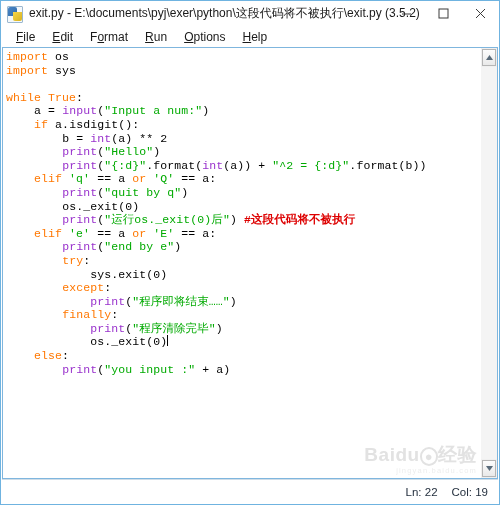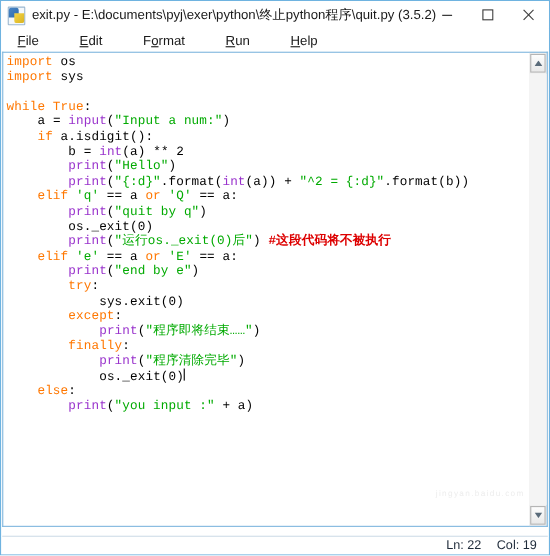--- a/index.html
+++ b/index.html
@@ -84,21 +84,20 @@
   .win-btn svg { display: block; }
 
   
   .menubar {
     height: 21px;
     background: #ffffff;
     display: flex;
     align-items: center;
     padding-left: 7px;
     box-sizing: border-box;
-    gap: 20px;
   }
   .menu-item {
     font-size: 12px;
     color: #1a1a1a;
     padding: 2px 9px 2px 8px;
     white-space: nowrap;
     line-height: 14px;
   }
   .menu-item u { text-decoration: underline; }
 
@@ -210,21 +209,21 @@
     text-align: right;
     white-space: nowrap;
   }
 
   
   .statusbar {
     position: absolute;
     left: 1px;
     right: 1px;
     bottom: 1px;
-    height: 16px;
+    height: 24px;
     background: #ffffff;
     border-top: 1px solid #cfdde8;
     display: flex;
     align-items: center;
     justify-content: flex-end;
     box-sizing: border-box;
     padding-right: 10px;
   }
   .status-cell {
     font-size: 11.5px;
@@ -237,21 +236,21 @@
 <body>
 
 <div id="app">
 
   <div class="titlebar">
     <span class="app-icon">
       <span class="pg-doc"></span>
       <span class="pg-blue"></span>
       <span class="pg-yellow"></span>
     </span>
-    <span class="title-text">exit.py - E:\documents\pyj\exer\python\终止python程序\quit.py (3.5.2)</span>
+    <span class="title-text">exit.py - E:\documents\pyj\exer\python\这段代码将不被执行\exit.py (3.5.2)</span>
     <div class="win-buttons">
       <div class="win-btn">
         <svg width="11" height="11" viewBox="0 0 11 11">
             <line x1="1" y1="6" x2="10" y2="6" stroke="#3b3b3b" stroke-width="1"></line>
           </svg>
       </div>
       <div class="win-btn">
         <svg width="11" height="11" viewBox="0 0 11 11">
             <rect x="1" y="1" width="9" height="9" fill="none" stroke="#3b3b3b" stroke-width="1"></rect>
           </svg>
@@ -263,20 +262,21 @@
           </svg>
       </div>
     </div>
   </div>
 
   <div class="menubar">
     <div class="menu-item"><u>F</u>ile</div>
     <div class="menu-item"><u>E</u>dit</div>
     <div class="menu-item">F<u>o</u>rmat</div>
     <div class="menu-item"><u>R</u>un</div>
+    <div class="menu-item"><u>O</u>ptions</div>
     <div class="menu-item"><u>H</u>elp</div>
   </div>
 
   <div class="editor-wrap">
     <div class="editor-frame">
       <div class="code" id="code-surface"><span class="ln"><span class="kw">import</span><span class="pl"> </span><span class="pl">os</span></span><span class="ln"><span class="kw">import</span><span class="pl"> </span><span class="pl">sys</span></span><span class="ln">&nbsp;</span><span class="ln"><span class="kw">while</span><span class="pl"> </span><span class="kw">True</span><span class="pl">:</span></span><span class="ln"><span class="pl"> </span><span class="pl"> </span><span class="pl"> </span><span class="pl"> </span><span class="pl">a</span><span class="pl"> </span><span class="pl">=</span><span class="pl"> </span><span class="bi">input</span><span class="pl">(</span><span class="str">"Input a num:"</span><span class="pl">)</span></span><span class="ln"><span class="pl"> </span><span class="pl"> </span><span class="pl"> </span><span class="pl"> </span><span class="kw">if</span><span class="pl"> </span><span class="pl">a</span><span class="pl">.</span><span class="pl">isdigit</span><span class="pl">(</span><span class="pl">)</span><span class="pl">:</span></span><span class="ln"><span class="pl"> </span><span class="pl"> </span><span class="pl"> </span><span class="pl"> </span><span class="pl"> </span><span class="pl"> </span><span class="pl"> </span><span class="pl"> </span><span class="pl">b</span><span class="pl"> </span><span class="pl">=</span><span class="pl"> </span><span class="bi">int</span><span class="pl">(</span><span class="pl">a</span><span class="pl">)</span><span class="pl"> </span><span class="pl">*</span><span class="pl">*</span><span class="pl"> </span><span class="pl">2</span></span><span class="ln"><span class="pl"> </span><span class="pl"> </span><span class="pl"> </span><span class="pl"> </span><span class="pl"> </span><span class="pl"> </span><span class="pl"> </span><span class="pl"> </span><span class="bi">print</span><span class="pl">(</span><span class="str">"Hello"</span><span class="pl">)</span></span><span class="ln"><span class="pl"> </span><span class="pl"> </span><span class="pl"> </span><span class="pl"> </span><span class="pl"> </span><span class="pl"> </span><span class="pl"> </span><span class="pl"> </span><span class="bi">print</span><span class="pl">(</span><span class="str">"{:d}"</span><span class="pl">.</span><span class="pl">format</span><span class="pl">(</span><span class="bi">int</span><span class="pl">(</span><span class="pl">a</span><span class="pl">)</span><span class="pl">)</span><span class="pl"> </span><span class="pl">+</span><span class="pl"> </span><span class="str">"^2 = {:d}"</span><span class="pl">.</span><span class="pl">format</span><span class="pl">(</span><span class="pl">b</span><span class="pl">)</span><span class="pl">)</span></span><span class="ln"><span class="pl"> </span><span class="pl"> </span><span class="pl"> </span><span class="pl"> </span><span class="kw">elif</span><span class="pl"> </span><span class="str">'q'</span><span class="pl"> </span><span class="pl">=</span><span class="pl">=</span><span class="pl"> </span><span class="pl">a</span><span class="pl"> </span><span class="kw">or</span><span class="pl"> </span><span class="str">'Q'</span><span class="pl"> </span><span class="pl">=</span><span class="pl">=</span><span class="pl"> </span><span class="pl">a</span><span class="pl">:</span></span><span class="ln"><span class="pl"> </span><span class="pl"> </span><span class="pl"> </span><span class="pl"> </span><span class="pl"> </span><span class="pl"> </span><span class="pl"> </span><span class="pl"> </span><span class="bi">print</span><span class="pl">(</span><span class="str">"quit by q"</span><span class="pl">)</span></span><span class="ln"><span class="pl"> </span><span class="pl"> </span><span class="pl"> </span><span class="pl"> </span><span class="pl"> </span><span class="pl"> </span><span class="pl"> </span><span class="pl"> </span><span class="pl">os</span><span class="pl">.</span><span class="pl">_exit</span><span class="pl">(</span><span class="pl">0</span><span class="pl">)</span></span><span class="ln"><span class="pl"> </span><span class="pl"> </span><span class="pl"> </span><span class="pl"> </span><span class="pl"> </span><span class="pl"> </span><span class="pl"> </span><span class="pl"> </span><span class="bi">print</span><span class="pl">(</span><span class="str">"运行os._exit(0)后"</span><span class="pl">)</span><span class="pl"> </span><span class="cmt">#这段代码将不被执行</span></span><span class="ln"><span class="pl"> </span><span class="pl"> </span><span class="pl"> </span><span class="pl"> </span><span class="kw">elif</span><span class="pl"> </span><span class="str">'e'</span><span class="pl"> </span><span class="pl">=</span><span class="pl">=</span><span class="pl"> </span><span class="pl">a</span><span class="pl"> </span><span class="kw">or</span><span class="pl"> </span><span class="str">'E'</span><span class="pl"> </span><span class="pl">=</span><span class="pl">=</span><span class="pl"> </span><span class="pl">a</span><span class="pl">:</span></span><span class="ln"><span class="pl"> </span><span class="pl"> </span><span class="pl"> </span><span class="pl"> </span><span class="pl"> </span><span class="pl"> </span><span class="pl"> </span><span class="pl"> </span><span class="bi">print</span><span class="pl">(</span><span class="str">"end by e"</span><span class="pl">)</span></span><span class="ln"><span class="pl"> </span><span class="pl"> </span><span class="pl"> </span><span class="pl"> </span><span class="pl"> </span><span class="pl"> </span><span class="pl"> </span><span class="pl"> </span><span class="kw">try</span><span class="pl">:</span></span><span class="ln"><span class="pl"> </span><span class="pl"> </span><span class="pl"> </span><span class="pl"> </span><span class="pl"> </span><span class="pl"> </span><span class="pl"> </span><span class="pl"> </span><span class="pl"> </span><span class="pl"> </span><span class="pl"> </span><span class="pl"> </span><span class="pl">sys</span><span class="pl">.</span><span class="pl">exit</span><span class="pl">(</span><span class="pl">0</span><span class="pl">)</span></span><span class="ln"><span class="pl"> </span><span class="pl"> </span><span class="pl"> </span><span class="pl"> </span><span class="pl"> </span><span class="pl"> </span><span class="pl"> </span><span class="pl"> </span><span class="kw">except</span><span class="pl">:</span></span><span class="ln"><span class="pl"> </span><span class="pl"> </span><span class="pl"> </span><span class="pl"> </span><span class="pl"> </span><span class="pl"> </span><span class="pl"> </span><span class="pl"> </span><span class="pl"> </span><span class="pl"> </span><span class="pl"> </span><span class="pl"> </span><span class="bi">print</span><span class="pl">(</span><span class="str">"程序即将结束……"</span><span class="pl">)</span></span><span class="ln"><span class="pl"> </span><span class="pl"> </span><span class="pl"> </span><span class="pl"> </span><span class="pl"> </span><span class="pl"> </span><span class="pl"> </span><span class="pl"> </span><span class="kw">finally</span><span class="pl">:</span></span><span class="ln"><span class="pl"> </span><span class="pl"> </span><span class="pl"> </span><span class="pl"> </span><span class="pl"> </span><span class="pl"> </span><span class="pl"> </span><span class="pl"> </span><span class="pl"> </span><span class="pl"> </span><span class="pl"> </span><span class="pl"> </span><span class="bi">print</span><span class="pl">(</span><span class="str">"程序清除完毕"</span><span class="pl">)</span></span><span class="ln"><span class="pl"> </span><span class="pl"> </span><span class="pl"> </span><span class="pl"> </span><span class="pl"> </span><span class="pl"> </span><span class="pl"> </span><span class="pl"> </span><span class="pl"> </span><span class="pl"> </span><span class="pl"> </span><span class="pl"> </span><span class="pl">os</span><span class="pl">.</span><span class="pl">_exit</span><span class="pl">(</span><span class="pl">0</span><span class="pl">)</span><span class="caret"></span></span><span class="ln"><span class="pl"> </span><span class="pl"> </span><span class="pl"> </span><span class="pl"> </span><span class="kw">else</span><span class="pl">:</span></span><span class="ln"><span class="pl"> </span><span class="pl"> </span><span class="pl"> </span><span class="pl"> </span><span class="pl"> </span><span class="pl"> </span><span class="pl"> </span><span class="pl"> </span><span class="bi">print</span><span class="pl">(</span><span class="str">"you input :"</span><span class="pl"> </span><span class="pl">+</span><span class="pl"> </span><span class="pl">a</span><span class="pl">)</span></span></div>
     </div>
     <div class="vscroll">
       <div class="scroll-btn">
         <svg width="7" height="5" viewBox="0 0 7 5">
@@ -286,20 +286,23 @@
       <div class="scroll-track"></div>
       <div class="scroll-btn">
         <svg width="7" height="5" viewBox="0 0 7 5">
             <polygon points="0,0 7,0 3.5,5" fill="#5a6b7a"></polygon>
           </svg>
       </div>
     </div>
   </div>
 
   <div class="watermark">
+    <div class="wm-main">
+      <span>Baidu</span><span class="wm-paw">●</span><span>经验</span>
+    </div>
     <div class="wm-sub">jingyan.baidu.com</div>
   </div>
 
   <div class="statusbar">
     <span class="status-cell">Ln: 22</span>
     <span class="status-cell">Col: 19</span>
   </div>
 
 </div>
 

